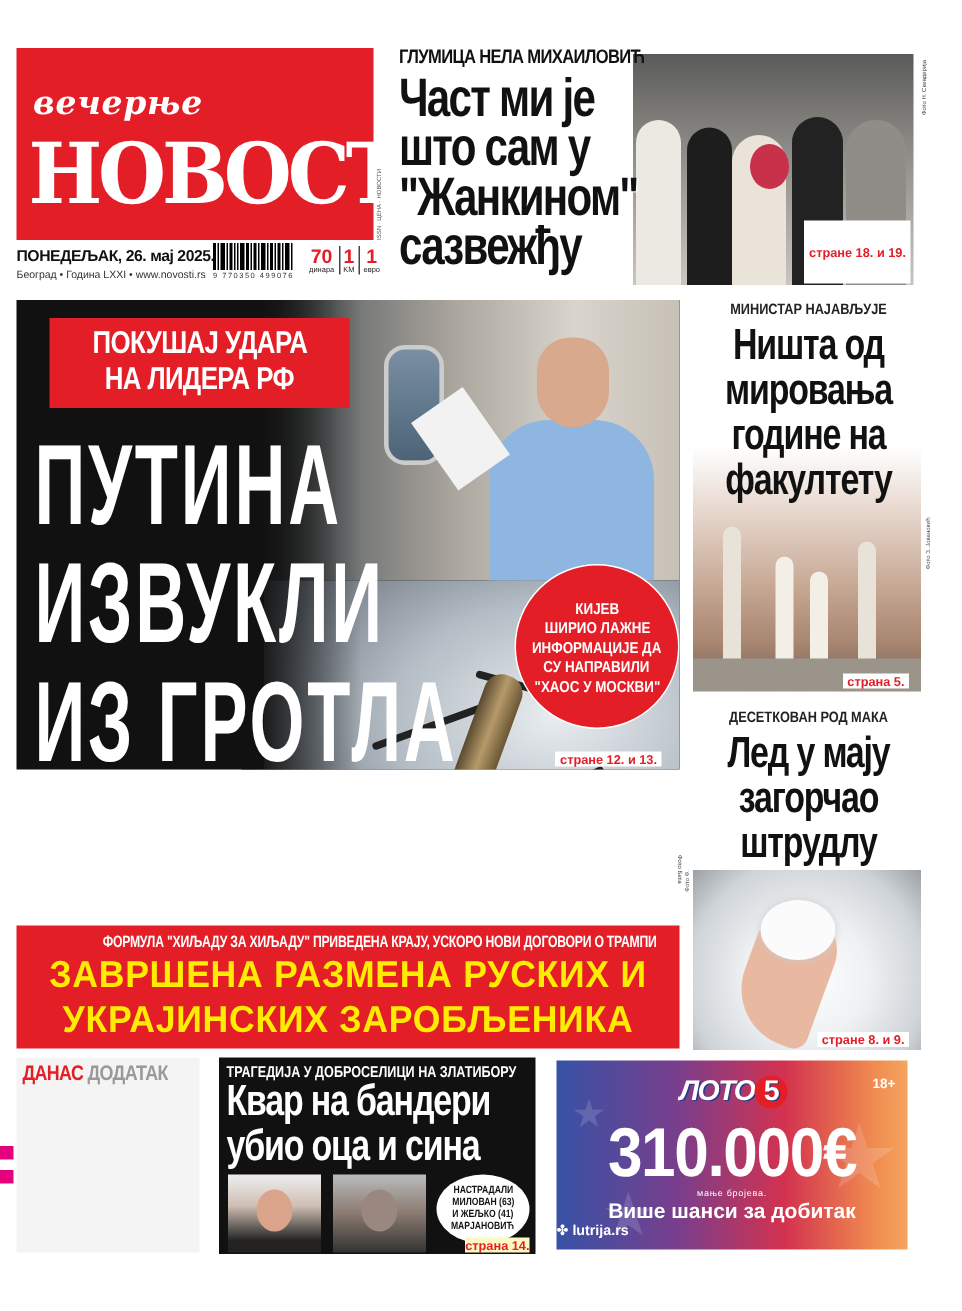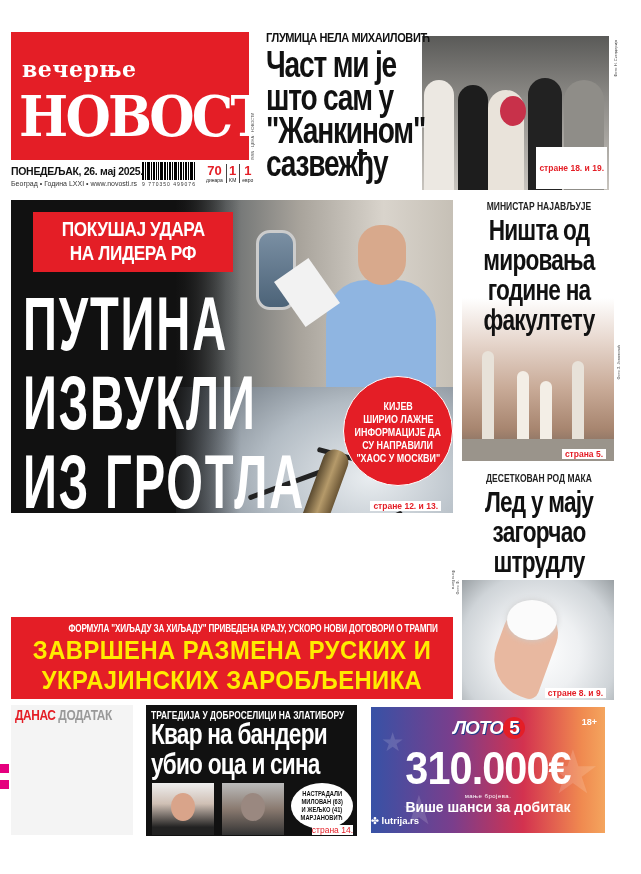--- a/index.html
+++ b/index.html
@@ -2,21 +2,21 @@
 <html><head>
 <meta charset="utf-8">
 <style>
   * { box-sizing: border-box; margin: 0; padding: 0; }
   html, body { width: 641px; height: 874px; background: #ffffff; overflow: hidden; }
   body { position: relative; font-family: "Liberation Sans", "DejaVu Sans", sans-serif; }
   .abs { position: absolute; }
 
   
   #masthead { left: 11px; top: 32px; width: 238px; height: 128px; background: #e41e26; }
-  #masthead .pre { position: absolute; left: 11px; top: 24px; color: #fff; font-family: "DejaVu Serif", serif; font-size: 22px; font-weight: bold; letter-spacing: 0.5px; }
+  #masthead .pre { position: absolute; left: 11px; top: 24px; color: #fff; font-family: "DejaVu Serif", serif; font-style: italic; font-size: 22px; font-weight: bold; letter-spacing: 0.5px; }
   #masthead .name { position: absolute; left: 8px; top: 56px; color: #fff; font-family: "DejaVu Serif", serif; font-weight: bold; font-size: 56px; letter-spacing: -3px; transform: scaleX(0.93); transform-origin: left; line-height: 1; }
   #vert-imprint { left: 250px; top: 32px; width: 8px; height: 128px; font-size: 4px; color: #555; writing-mode: vertical-rl; transform: rotate(180deg); overflow: hidden; }
 
   #dateline { left: 11px; top: 165px; }
   #dateline .d1 { font-size: 10.5px; font-weight: bold; color: #111; letter-spacing: -0.3px; }
   #dateline .d2 { font-size: 7px; color: #333; margin-top: 3px; }
 
   #barcode { left: 142px; top: 162px; width: 58px; height: 24px; display: flex; align-items: flex-start; gap: 1px; }
   #barcode i { display: block; background: #000; height: 18px; }
   #barcode-num { left: 142px; top: 181px; font-size: 5px; color: #333; letter-spacing: 1px; }
@@ -94,21 +94,21 @@
   #tragedy { left: 146px; top: 705px; width: 211px; height: 131px; background: #111; }
   #tragedy .k { position: absolute; left: 5px; top: 4px; color: #fff; font-size: 10.5px; font-weight: bold; transform: scaleX(0.8); transform-origin: left; white-space: nowrap; }
   #tragedy .h { position: absolute; left: 5px; top: 14px; color: #fff; font-size: 29px; font-weight: bold; line-height: 30px; letter-spacing: -1px; transform: scaleX(0.78); transform-origin: left; white-space: nowrap; }
   #tragedy .p1, #tragedy .p2 { position: absolute; top: 78px; width: 62px; height: 52px; }
   #tragedy .p1 { left: 6px; background: linear-gradient(180deg, #eee 0%, #cfbfb4 40%, #222 85%); }
   #tragedy .p2 { left: 76px; background: linear-gradient(180deg, #bbb 0%, #8a7a70 50%, #333 100%); }
   #tragedy .face { position: absolute; left: 19px; top: 10px; width: 24px; height: 28px; border-radius: 50%; background: #d9a48a; }
   #tragedy .p2 .face { background: #9a8880; }
   #victims { position: absolute; left: 145px; top: 78px; width: 62px; height: 46px; border-radius: 50%; background: #fff; color: #111; font-size: 7px; font-weight: bold; text-align: center; line-height: 8px; padding-top: 7px; }
   #victims span { display: inline-block; transform: scaleX(0.82); }
-  #tragedy .page { position: absolute; right: 4px; bottom: 1px; color: #e41e26; font-size: 8.5px; font-weight: normal; background: #ffffff; }
+  #tragedy .page { position: absolute; right: 4px; bottom: 1px; color: #e41e26; font-size: 8.5px; font-weight: bold; background: #fef9c3; }
 
   #lotto { left: 371px; top: 707px; width: 234px; height: 126px; background: linear-gradient(90deg, #3752a6 0%, #7a3e8c 35%, #d3324f 65%, #f08a50 90%, #f4a55e 100%); overflow: hidden; }
   #lotto .logo { position: absolute; left: 82px; top: 10px; color: #fff; font-size: 19px; font-weight: bold; font-style: italic; letter-spacing: -1px; text-shadow: 1px 1px 0 #233a8a; }
   #lotto .logo b { display: inline-block; background: #e41e26; color: #fff; border-radius: 50%; width: 22px; height: 22px; text-align: center; line-height: 22px; font-style: normal; }
   #lotto .age { position: absolute; right: 8px; top: 10px; color: #fff; font-size: 9px; font-weight: bold; }
   #lotto .amt { position: absolute; left: 0; width: 234px; text-align: center; top: 38px; color: #fff; font-size: 46px; font-weight: bold; line-height: 46px; letter-spacing: -1px; transform: scaleX(0.9); }
   #lotto .s1 { position: absolute; left: 0; width: 234px; text-align: center; top: 86px; color: #fff; font-size: 6px; letter-spacing: 0.5px; }
   #lotto .s2 { position: absolute; left: 0; width: 234px; text-align: center; top: 92px; color: #fff; font-size: 14px; font-weight: bold; }
   #lotto .site { position: absolute; left: 0; width: 234px; top: 108px; color: #fff; font-size: 9.5px; font-weight: bold; }
   #lotto .star { position: absolute; color: rgba(255,255,255,0.15); font-size: 26px; }

